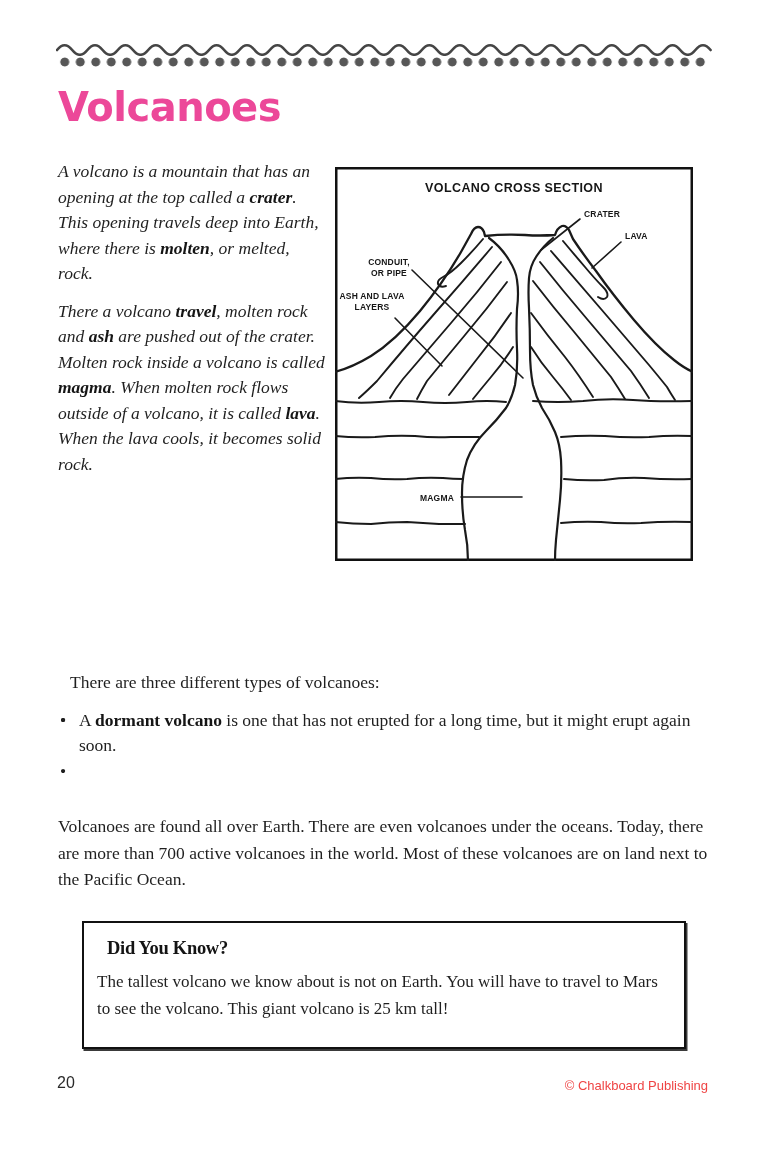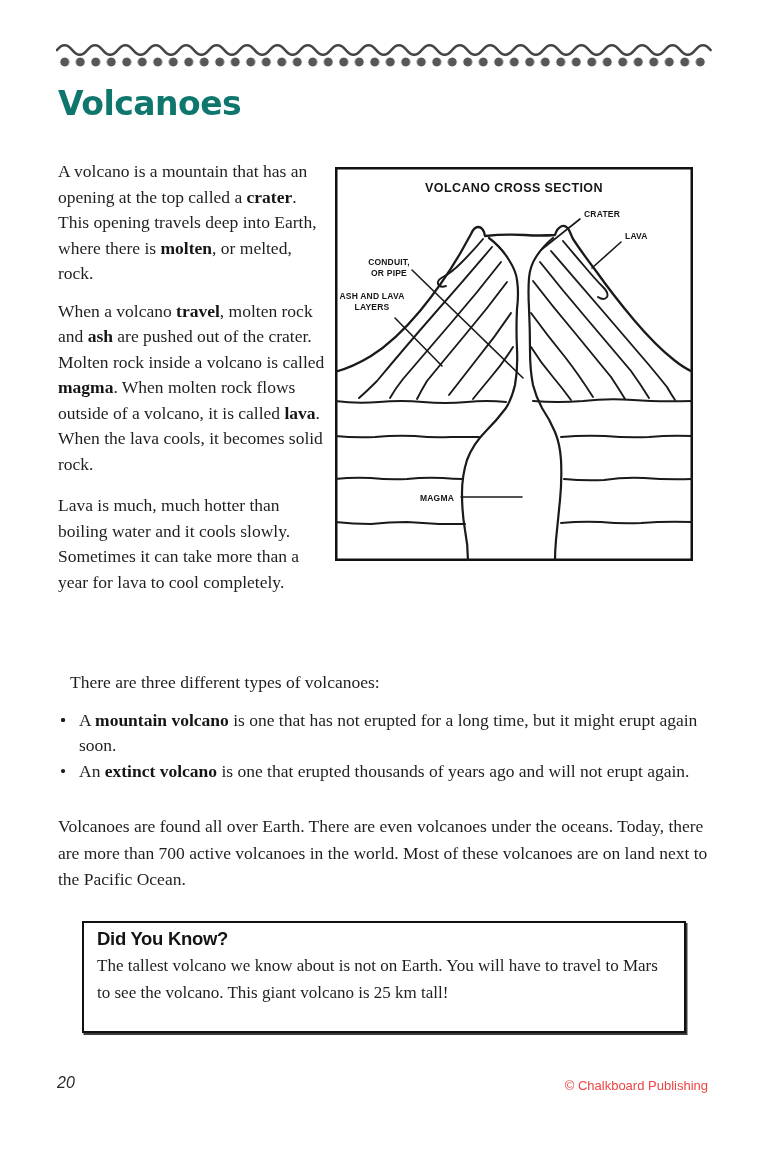--- a/index.html
+++ b/index.html
@@ -11,26 +11,26 @@
   .wave-svg{position:absolute;left:56px;top:40px;width:656px;height:16px;}
   .dot-row{
     position:absolute;left:57px;top:55px;width:652px;height:14px;
     background-image:radial-gradient(circle, #575757 4.1px, rgba(255,255,255,0) 4.8px);
     background-size:15.5px 14px;background-repeat:repeat-x;
   }
   
   .page-title{
     position:absolute;left:58px;top:84px;margin:0;
     font-family:"DejaVu Sans", sans-serif;font-weight:700;
-    font-size:33px;letter-spacing:-0.5px;color:#0f766e;
+    font-size:40px;letter-spacing:-0.5px;color:#ec4899;
   }
   
   .intro-col{position:absolute;left:58px;top:159px;width:270px;
     font-size:17.5px;line-height:25.5px;}
-  .intro-col p{margin:0 0 12px 0;}
+  .intro-col p{margin:0 0 12px 0;font-style:italic;}
   .intro-col p.para-3{margin-top:16px;}
   b{font-weight:700;color:#151515;}
   
   .diagram{position:absolute;left:335px;top:167px;width:358px;height:482px;}
   .diagram text{font-family:"Liberation Sans", sans-serif;font-weight:700;fill:#161616;}
   .diagram .dg-title{font-size:12.5px;letter-spacing:0.4px;}
   .diagram .dg-label{font-size:8.5px;letter-spacing:0.2px;}
   
   .types-block{position:absolute;left:58px;top:658px;width:652px;
     font-size:17.5px;line-height:25.5px;}
@@ -40,48 +40,47 @@
   .types-block .bullet-marker{position:absolute;left:2px;top:0;}
   .distribution{position:absolute;left:58px;top:813px;width:655px;
     font-size:17.5px;line-height:26.5px;margin:0;}
   
   .dyk-box{
     position:absolute;left:82px;top:921px;width:604px;box-sizing:border-box;
     border:2px solid #111111;box-shadow:1.5px 2px 0 #3a3a3a;
     padding:5px 13px 9px 13px;background:#ffffff;
   }
   .dyk-heading{
-    margin:0;font-family:Liberation Sans, sans-serif;font-weight:700;
+    margin:10px;font-family:Liberation Serif, serif;font-weight:700;
     font-size:18.5px;letter-spacing:-0.3px;color:#141414;
   }
   .dyk-body{margin:3px 0 16px 0;font-size:17px;line-height:26.5px;}
   
   .page-number{
     position:absolute;left:57px;top:1074px;
-    font-family:"Liberation Sans", sans-serif;font-size:16px;color:#2a2a2a;font-style:italic;
+    font-family:"Liberation Sans", sans-serif;font-size:16px;color:#2a2a2a;
   }
   .copyright{
     position:absolute;right:60px;top:1078px;
     font-family:"Liberation Sans", sans-serif;font-size:13px;color:#ef4444;
   }
 </style>
 </head>
 <body>
 
 <svg class="wave-svg" viewBox="0 0 656 16">
   <path d="M1 10 q7.6 -9.5 15.2 0 t15.2 0 t15.2 0 t15.2 0 t15.2 0 t15.2 0 t15.2 0 t15.2 0 t15.2 0 t15.2 0 t15.2 0 t15.2 0 t15.2 0 t15.2 0 t15.2 0 t15.2 0 t15.2 0 t15.2 0 t15.2 0 t15.2 0 t15.2 0 t15.2 0 t15.2 0 t15.2 0 t15.2 0 t15.2 0 t15.2 0 t15.2 0 t15.2 0 t15.2 0 t15.2 0 t15.2 0 t15.2 0 t15.2 0 t15.2 0 t15.2 0 t15.2 0 t15.2 0 t15.2 0 t15.2 0 t15.2 0 t15.2 0 t15.2 0" fill="none" stroke="#454545" stroke-width="2.6" stroke-linecap="round"></path>
 </svg>
 <div class="dot-row"></div>
 
 <h1 class="page-title">Volcanoes</h1>
 
 <div class="intro-col">
   <p class="para-1"><span>A volcano is a mountain that has an opening at the top called a </span><b>crater</b><span>. This opening travels deep into Earth, where there is </span><b>molten</b><span>, or melted, rock.</span></p>
-  <p class="para-2"><span>When a volcano </span><b>travel</b><span>, molten rock and </span><b>ash</b><span> are pushed out of the crater. Molten rock inside a volcano is called </span><b>magma</b><span>. When molten rock flows outside of a volcano, it is called </span><b>lava</b><span>. When the lava cools, it becomes solid rock.</span></p>
-  <p class="para-3"><span>Lava is much, much hotter than boiling water and it cools slowly. Sometimes it can take more than a year for lava to cool completely.</span></p>
+  <p class="para-2"><span>There a volcano </span><b>travel</b><span>, molten rock and </span><b>ash</b><span> are pushed out of the crater. Molten rock inside a volcano is called </span><b>magma</b><span>. When molten rock flows outside of a volcano, it is called </span><b>lava</b><span>. When the lava cools, it becomes solid rock.</span></p>
 </div>
 
 <div class="diagram">
   <svg width="358" height="394" viewBox="0 0 358 394">
 
     <rect x="1.25" y="1.25" width="355.5" height="391.5" fill="#ffffff" stroke="#111111" stroke-width="2.5"></rect>
 
     <g fill="none" stroke="#1a1a1a" stroke-width="2" stroke-linecap="round">
       <path d="M0 234 q22 3 44 1 q22 -2 44 0 q22 2 44 0 q20 -2 39 0"></path>
       <path d="M198 234 q25 2 50 0 q25 -3 50 -1 q25 2 59 1"></path>
@@ -138,25 +137,24 @@
 </div>
 
 <div class="types-block">
   <p class="types-intro">There are three different types of volcanoes:</p>
   <ul>
     <li>
       <span class="bullet-marker">•</span>
     </li>
     <li>
       <span class="bullet-marker">•</span>
-      <span><span>A </span><b>mountain volcano</b><span> is one that has not erupted for a long time, but it might erupt again soon.</span></span>
+      <span><span>A </span><b>dormant volcano</b><span> is one that has not erupted for a long time, but it might erupt again soon.</span></span>
     </li>
     <li>
       <span class="bullet-marker">•</span>
-      <span><span>An </span><b>extinct volcano</b><span> is one that erupted thousands of years ago and will not erupt again.</span></span>
     </li>
   </ul>
 </div>
 
 <p class="distribution">Volcanoes are found all over Earth. There are even volcanoes under the oceans. Today, there are more than 700 active volcanoes in the world. Most of these volcanoes are on land next to the Pacific Ocean.</p>
 
 <div class="dyk-box">
   <h2 class="dyk-heading">Did You Know?</h2>
   <p class="dyk-body">The tallest volcano we know about is not on Earth. You will have to travel to Mars to see the volcano. This giant volcano is 25 km tall!</p>
 </div>

